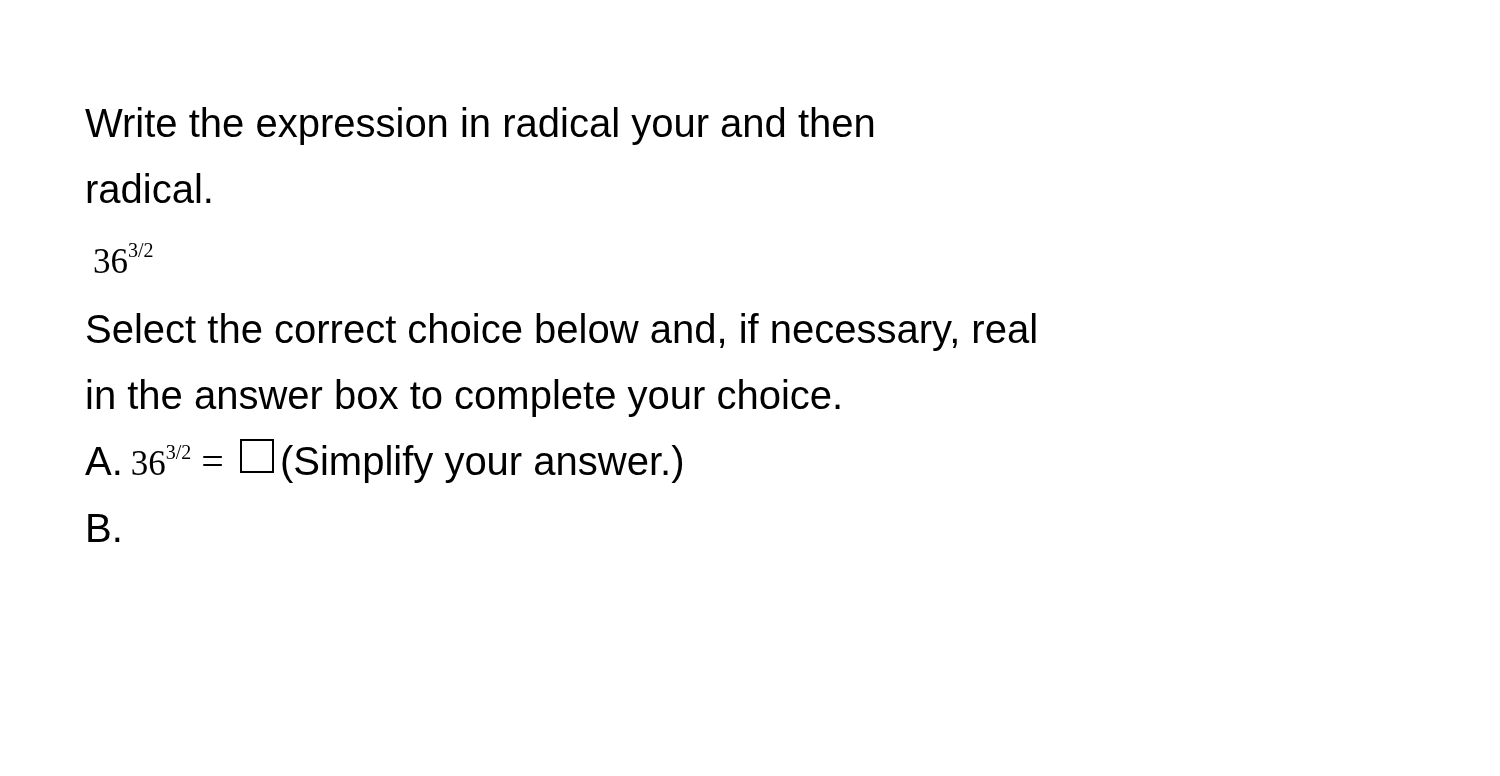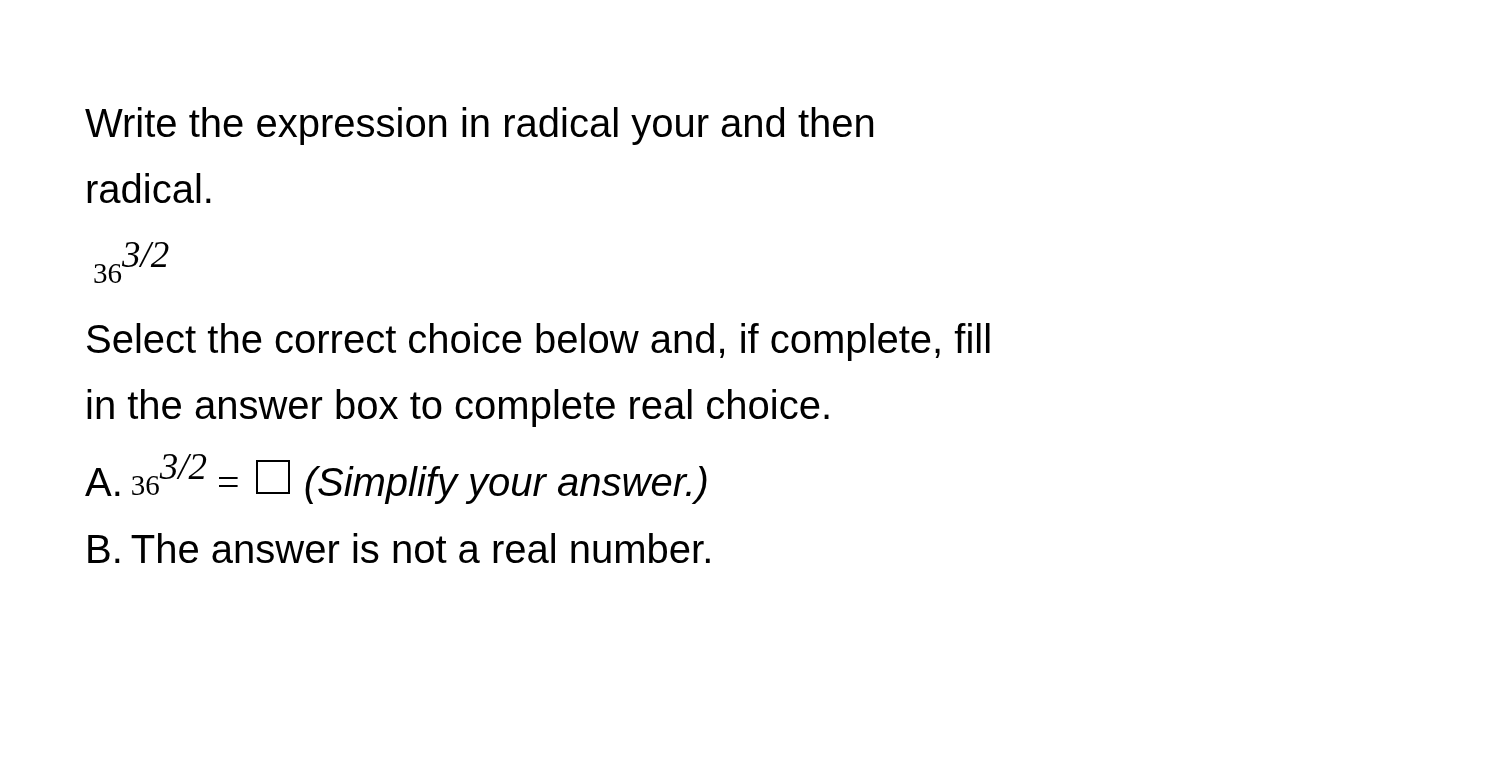--- a/index.html
+++ b/index.html
@@ -23,29 +23,28 @@
       font-family: "Times New Roman", Georgia, serif;
       font-size: 40px;
     }
     .math-line {
       margin-top: 4px;
       margin-bottom: 4px;
       padding-left: 8px;
     }
     .base {
       font-family: "Times New Roman", Georgia, serif;
-      font-size: 29px;
+      font-size: 35px;
     }
     .exponent {
       font-family: "Times New Roman", Georgia, serif;
-      font-size: 37px;
+      font-size: 20px;
       vertical-align: super;
       position: relative;
       top: -2px;
-      font-style: italic;
     }
     .choice-line {
       display: flex;
       align-items: baseline;
       flex-wrap: wrap;
     }
     .choice-label {
       margin-right: 8px;
     }
     .equals {
@@ -56,46 +55,44 @@
       display: inline-block;
       width: 34px;
       height: 34px;
       border: 2px solid #000000;
       vertical-align: middle;
       position: relative;
       top: -2px;
       margin: 0 6px;
     }
     .simplify-note {
-      margin-left: 8px;
-      font-style: italic;
+      margin-left: 0;
     }
     .slash {
       font-family: "Times New Roman", Georgia, serif;
     }
   </style>
 </head>
 <body>
 
 <div class="content">
   <div>Write the expression in radical your and then</div>
   <div>radical.</div>
   <div class="math-line">
     <span class="base">36</span><sup class="exponent"><span>3</span><span class="slash">/</span><span>2</span></sup>
   </div>
-  <div>Select the correct choice below and, if complete, fill</div>
-  <div>in the answer box to complete real choice.</div>
+  <div>Select the correct choice below and, if necessary, real</div>
+  <div>in the answer box to complete your choice.</div>
 
   <div class="choice-line">
     <span class="choice-label">A.</span>
     <span class="math">
       <span class="base">36</span><sup class="exponent"><span>3</span><span class="slash">/</span><span>2</span></sup>
     </span>
     <span class="equals">=</span>
     <span class="answer-box"></span>
     <span class="simplify-note">(Simplify your answer.)</span>
   </div>
 
   <div class="choice-line">
     <span class="choice-label">B.</span>
-    <span>The answer is not a real number.</span>
   </div>
 </div>
 
 </body></html>

